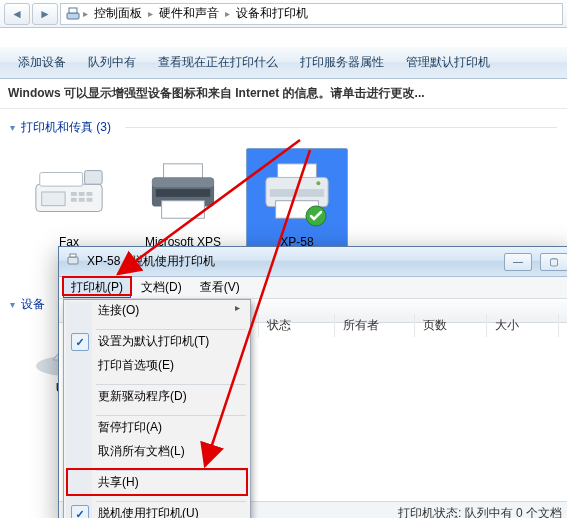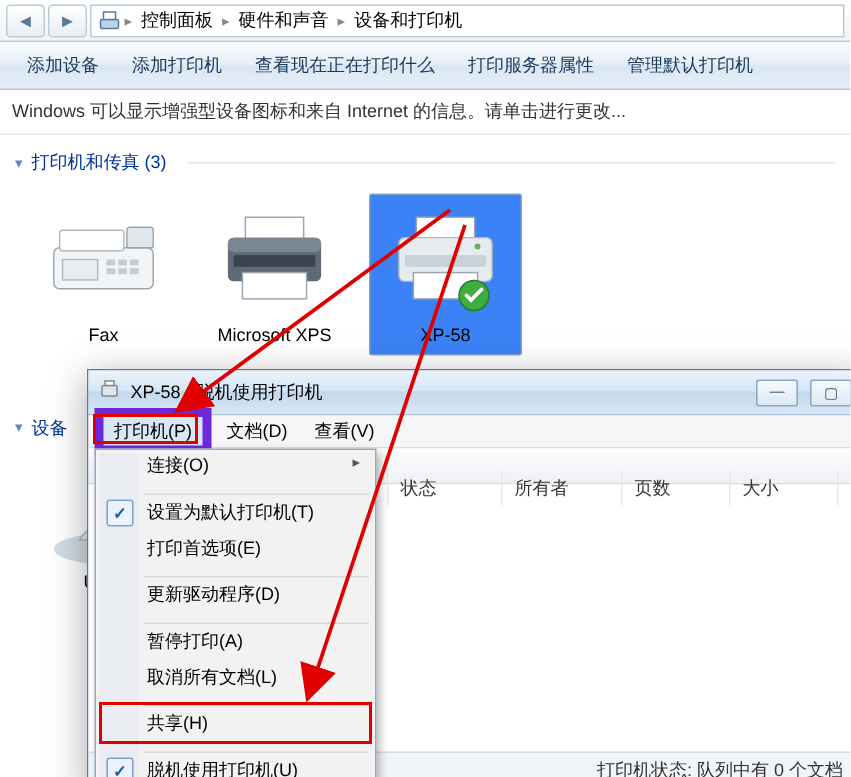--- a/index.html
+++ b/index.html
@@ -5,24 +5,24 @@
 * { margin: 0; padding: 0; box-sizing: border-box; font-family: "Microsoft YaHei", "Segoe UI", sans-serif; font-size: 12px; }
 body { width: 567px; height: 518px; background: #fff; overflow: hidden; position: relative; }
 
 .addr-bar { height: 28px; background: linear-gradient(#fdfefe, #f0f4f8); border-bottom: 1px solid #b8c8d8; display: flex; align-items: center; padding: 2px 4px; gap: 2px; }
 .nav-btn { width: 26px; height: 22px; border: 1px solid #c0cad4; border-radius: 3px; background: linear-gradient(#fefefe,#e8eef4); display: flex; align-items: center; justify-content: center; color: #5a7a9a; cursor: pointer; }
 .breadcrumb { flex: 1; height: 22px; border: 1px solid #c0cad4; background: #fff; display: flex; align-items: center; padding: 0 4px; gap: 2px; }
 .crumb-icon { width: 16px; height: 16px; display: inline-flex; align-items: center; justify-content: center; }
 .crumb-sep { color: #888; font-size: 10px; }
 .crumb { padding: 2px 4px; color: #000; }
 
-.cmd-bar { height: 32px; background: linear-gradient(#f8fbfd, #e5eef7 48%, #d9e6f2 52%, #e6eff8); border-bottom: 1px solid #b0c4d8; display: flex; align-items: center; padding: 0 8px; gap: 2px; }
+.cmd-bar { height: 32px; background: linear-gradient(#f8fbfd, #e5eef7 48%, #d9e6f2 52%, #e6eff8); border-bottom: 1px solid #b0c4d8; display: flex; align-items: center; padding: 0 8px; gap: 2px; margin-top: 19px; }
 .cmd-item { padding: 4px 10px; color: #1a3a5a; cursor: pointer; border-radius: 2px; }
 
-.info-bar { height: 30px; background: #fff; border-bottom: 1px solid #e8e8e8; display: flex; align-items: center; padding: 0 8px; color: #333; }
+.info-bar { height: 30px; background: #fff; border-bottom: 1px solid #e8e8e8; display: flex; align-items: center; padding: 0 8px; color: #333; font-weight: bold; }
 
 .content { padding: 6px 10px; background: #fff; }
 .section-head { display: flex; align-items: center; gap: 6px; color: #003399; padding: 4px 0; cursor: pointer; }
 .section-head .arrow { color: #5a8ac5; font-size: 10px; }
 .section-line { flex: 1; height: 1px; background: #e0e6ee; margin-left: 8px; }
 
 .device-row { display: flex; gap: 12px; padding: 8px 0 12px 8px; }
 .device { width: 102px; text-align: center; cursor: pointer; border: 1px solid transparent; padding: 4px 2px; border-radius: 2px; position: relative; }
 .device.selected { background: #3b82f6; border: 1px solid #7da2ce; }
 .device .icon-slot { height: 78px; display: flex; align-items: center; justify-content: center; }
@@ -38,21 +38,21 @@
 .usb-dev { position: absolute; left: 18px; top: 320px; width: 100px; text-align: center; }
 
 
 .pwin { position: absolute; left: 58px; top: 246px; right: -8px; bottom: -8px; background: #fff; border: 1px solid #5a7aa0; box-shadow: 0 6px 24px rgba(0,0,0,.35); }
 .pwin-title { height: 30px; background: linear-gradient(#eaf3fb,#d6e6f5 45%,#c3d8ec 50%,#d8e7f5); border-bottom: 1px solid #a8bed6; display: flex; align-items: center; padding: 0 6px; gap: 6px; color: #000; }
 .pwin-title .spacer { flex: 1; }
 .win-btn { width: 28px; height: 18px; border: 1px solid #8fa8c2; border-radius: 2px; background: linear-gradient(#f6fafd,#dbe8f4); display: flex; align-items: center; justify-content: center; font-size: 10px; color: #3a5a7a; cursor: pointer; margin-left: 2px; }
 
 .menubar { height: 22px; background: #f4f6f8; border-bottom: 1px solid #d8dde2; display: flex; align-items: center; padding: 0 4px; gap: 2px; }
 .menu-item { padding: 2px 8px; cursor: pointer; }
-.menu-item.active { background: #d8e6f5; border: 6px solid #6d28d9; padding: 1px 7px; }
+.menu-item.active { background: #d8e6f5; border: 1px solid #6d28d9; padding: 1px 7px; }
 
 .list-header { height: 24px; background: linear-gradient(#fdfdfd,#eef1f5); border-bottom: 1px solid #d6dbe0; display: flex; align-items: center; }
 .col { padding: 0 8px; color: #333; border-right: 1px solid #e4e8ec; height: 100%; display: flex; align-items: center; margin-top: 30px; }
 .c1{width:200px}.c2{width:76px}.c3{width:80px}.c4{width:72px}.c5{width:72px}
 
 .list-body { height: 178px; background: #fff; }
 
 .status-bar { position: absolute; left: 0; right: 0; bottom: 0; height: 24px; border-top: 1px solid #d6dbe0; background: #f2f5f8; display: flex; align-items: center; justify-content: flex-end; padding: 0 12px; color: #333; }
 
 
@@ -84,21 +84,21 @@
     <span class="crumb">控制面板</span>
     <span class="crumb-sep">▸</span>
     <span class="crumb">硬件和声音</span>
     <span class="crumb-sep">▸</span>
     <span class="crumb">设备和打印机</span>
   </div>
 </div>
 
 <div class="cmd-bar">
   <div class="cmd-item">添加设备</div>
-  <div class="cmd-item">添加打印机</div>
+  <div class="cmd-item">队列中有</div>
   <div class="cmd-item">查看现在正在打印什么</div>
   <div class="cmd-item">打印服务器属性</div>
   <div class="cmd-item">管理默认打印机</div>
 </div>
 
 <div class="info-bar">
   <span>Windows 可以显示增强型设备图标和来自 Internet 的信息。请单击进行更改...</span>
 </div>
 
 <div class="content">

